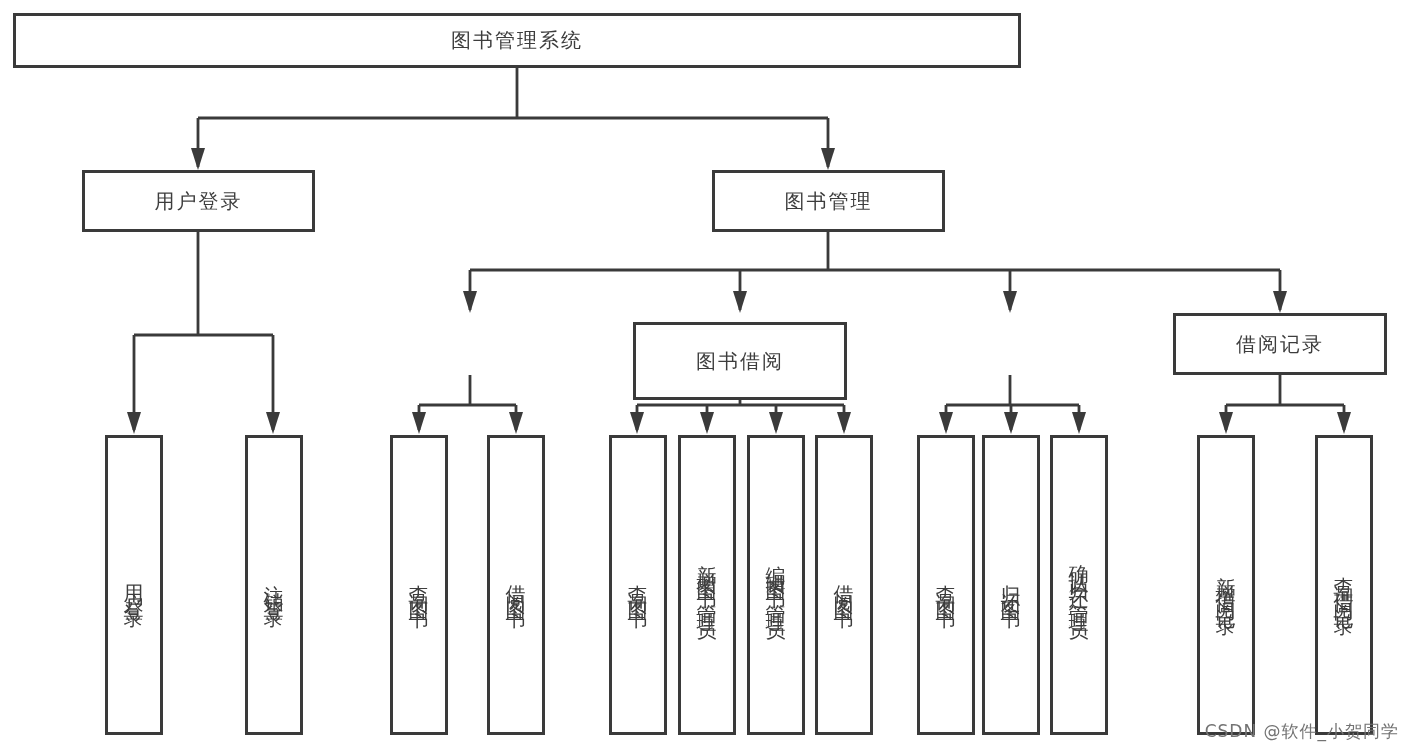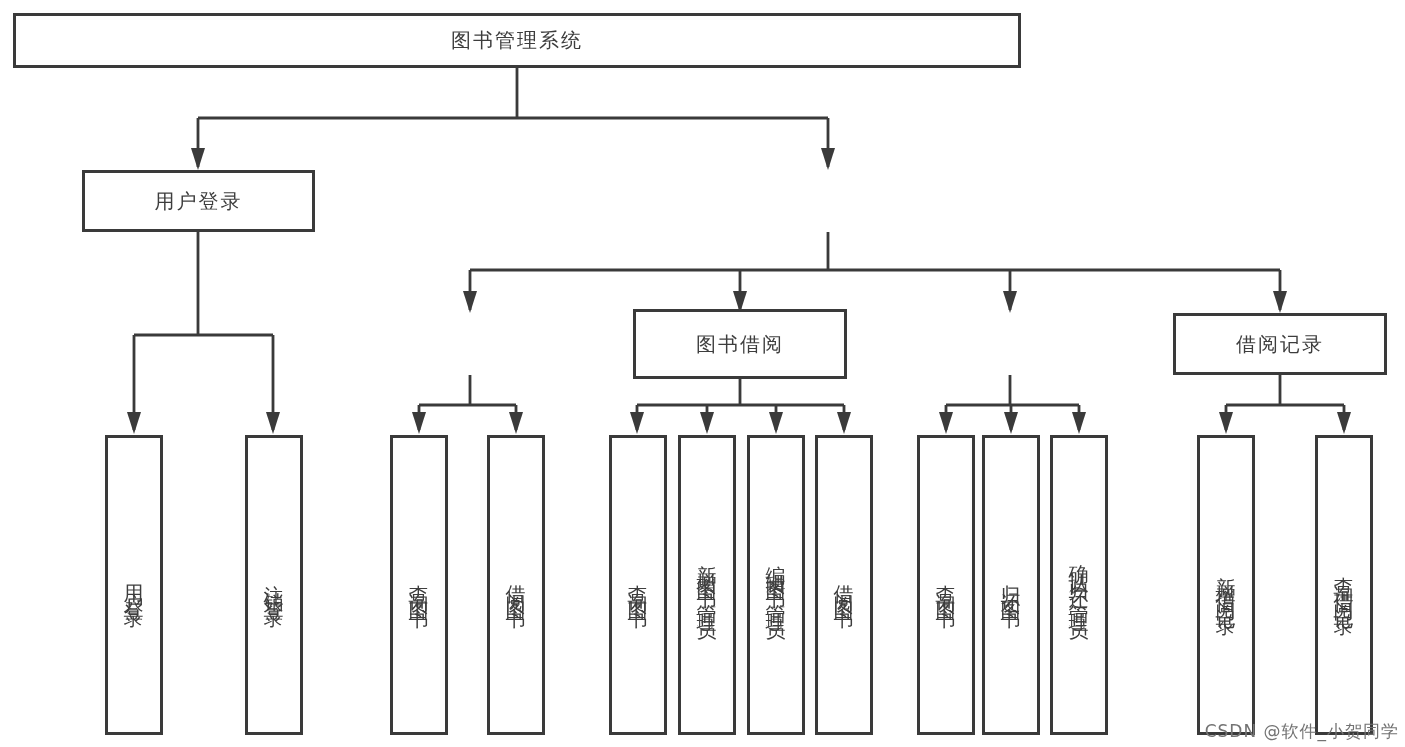--- a/index.html
+++ b/index.html
@@ -101,22 +101,25 @@
     </g>
   </svg>
 
   <div class="box h" style="left:13px;top:13px;width:1008px;height:55px">
     <span>图书管理系统</span>
   </div>
 
   <div class="box h" style="left:82px;top:170px;width:233px;height:62px">
     <span>用户登录</span>
   </div>
+  <div class="box h" style="left:712px;top:170px;width:233px;height:62px">
+    <span>图书管理</span>
+  </div>
 
-  <div class="box h" style="left:633px;top:309px;width:214px;height:70px">
+  <div class="box h" style="left:633px;top:322px;width:214px;height:78px">
     <span>图书借阅</span>
   </div>
   <div class="box h" style="left:1173px;top:313px;width:214px;height:62px">
     <span>借阅记录</span>
   </div>
 
   <div class="box v" style="left:105px;top:435px;width:58px;height:300px">
     <span>用户登录</span>
   </div>
   <div class="box v" style="left:245px;top:435px;width:58px;height:300px">

